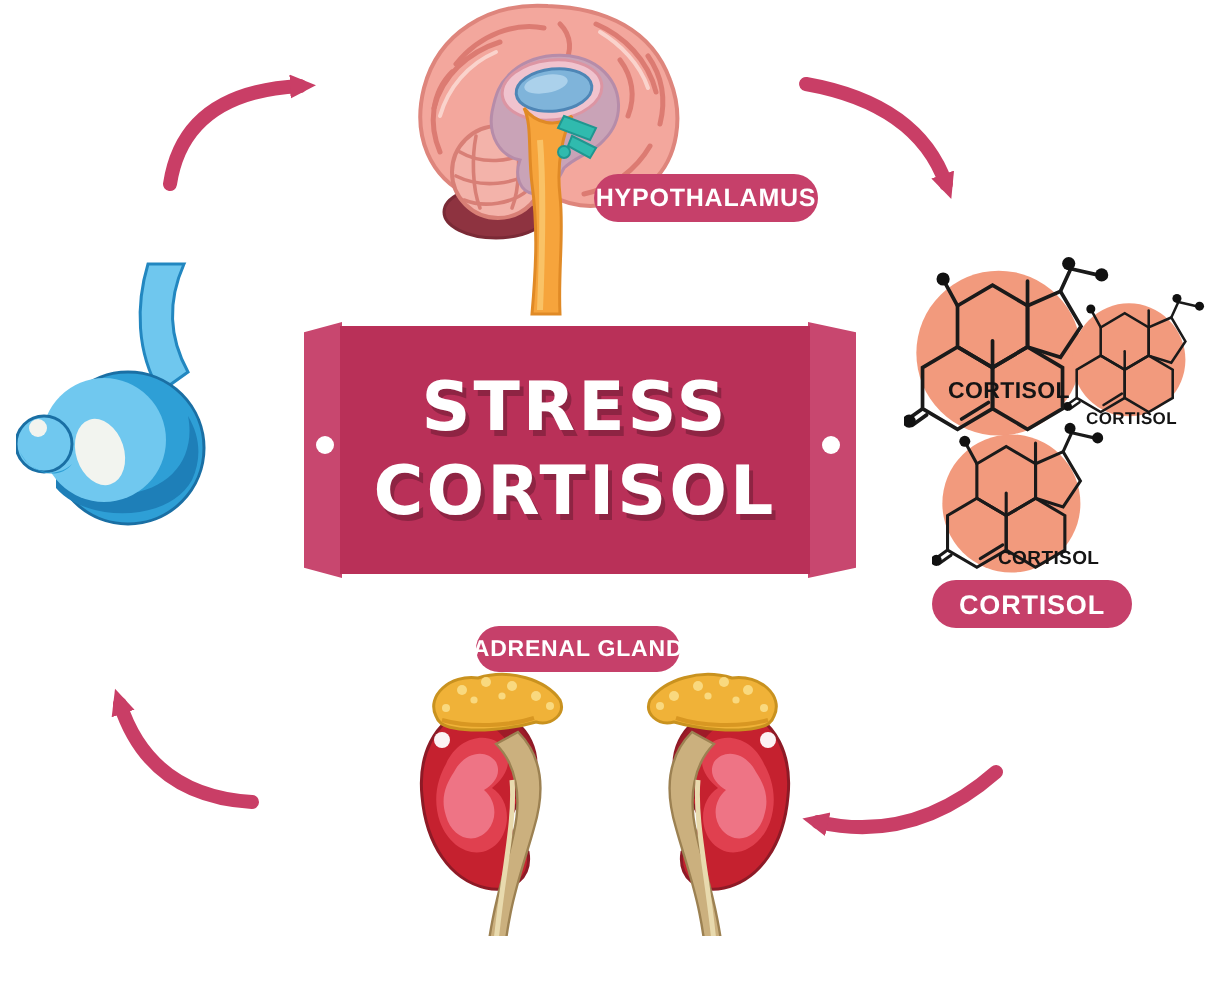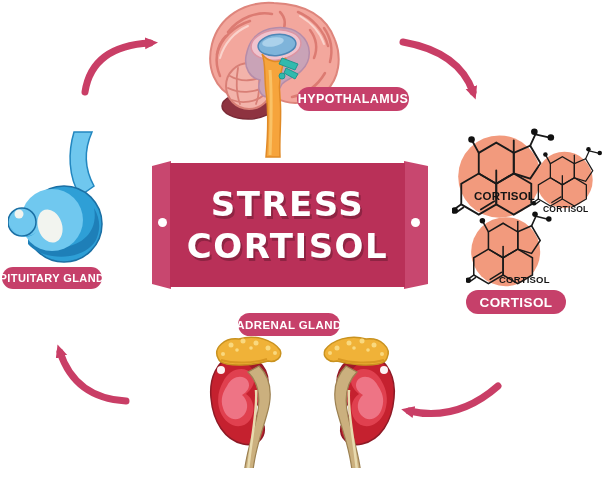--- a/index.html
+++ b/index.html
@@ -151,23 +151,20 @@
     <path d="M 66,2 L 84,2 C 76,20 76,38 86,56 L 72,66 C 60,46 60,22 66,2 Z" fill="#6FC7EE" stroke="#2287C0" stroke-width="1.5"></path>
     <circle cx="56" cy="94" r="38" fill="#2E9FD6" stroke="#1A6FA4" stroke-width="1.5"></circle>
     <path d="M 20,114 C 34,131 76,132 88,110 C 93,99 92,88 86,78 C 90,98 78,115 54,117 C 38,118 27,114 20,106 Z" fill="#1E7FB8"></path>
     <circle cx="44" cy="90" r="31" fill="#70C8EF"></circle>
     <circle cx="14" cy="92" r="14" fill="#70C8EF" stroke="#1A6FA4" stroke-width="1.5"></circle>
     <path d="M 2,96 C 6,106 20,110 28,102 C 22,110 8,108 2,96 Z" fill="#2E9FD6"></path>
     <ellipse cx="42" cy="96" rx="12" ry="17" fill="#F2F4EF" transform="rotate(-18 42 96)"></ellipse>
     <circle cx="11" cy="84" r="4.5" fill="#F2F4EF"></circle>
   </svg>
 
-  <div class="pill" style="left:2px;top:267px;width:100px;height:22px;font-size:11px;">
-    <span>PITUITARY GLAND</span>
-  </div>
 
   <div class="pill" style="left:238px;top:313px;width:102px;height:23px;font-size:11.5px;">
     <span>ADRENAL GLAND</span>
   </div>
 
   <svg class="abs" style="left:205px;top:332px" width="195" height="168" viewBox="0 0 195 168">
     <g id="kidney-unit">
 
       <path d="M 28,24 C 12,28 4,46 6,66 C 8,90 20,108 38,112 C 52,115 61,106 59,94 C 53,90 49,83 51,75 C 55,65 62,62 63,50 C 63,34 48,19 28,24 Z" fill="#C5212F" stroke="#8E1A26" stroke-width="1.5"></path>
       <path d="M 28,24 C 46,19 63,34 63,50 C 62,58 58,63 51,69 C 58,50 50,31 30,27 Z" fill="#9E1B28"></path>

